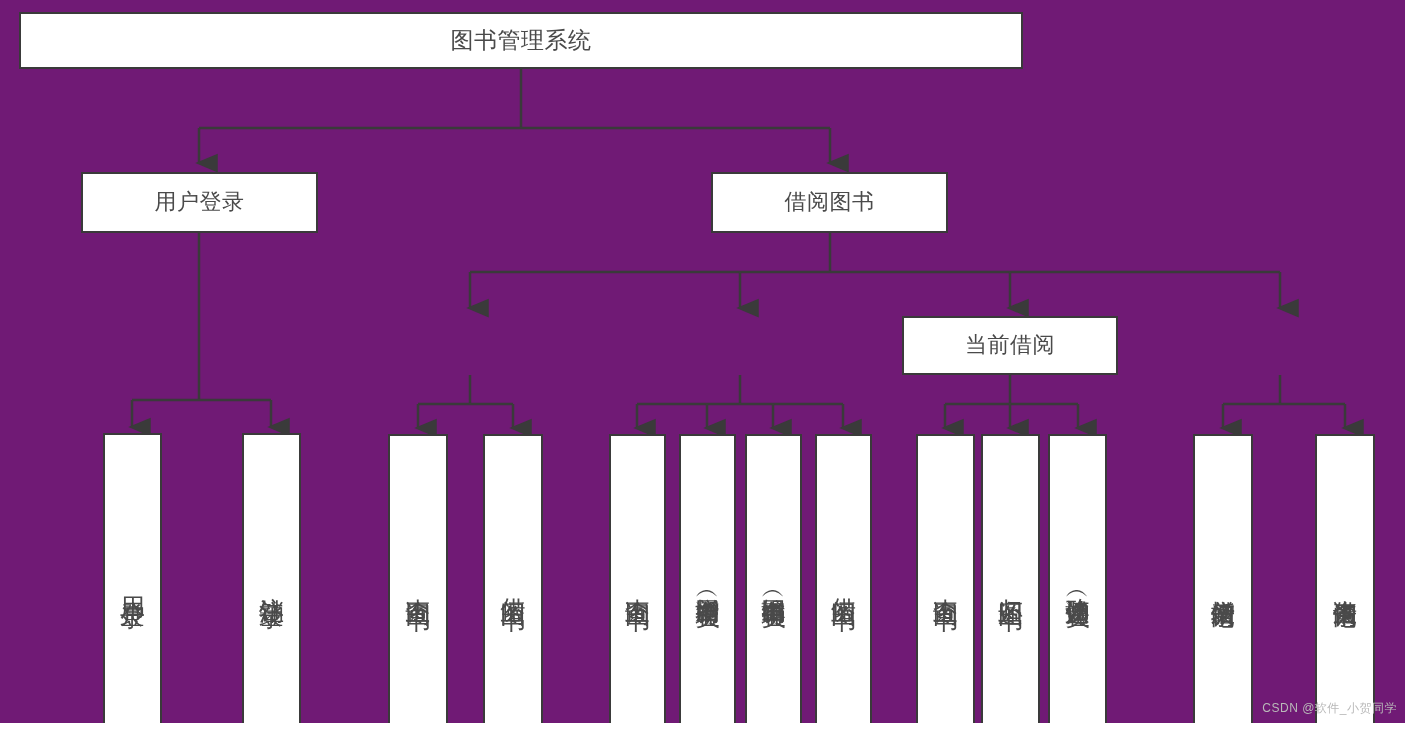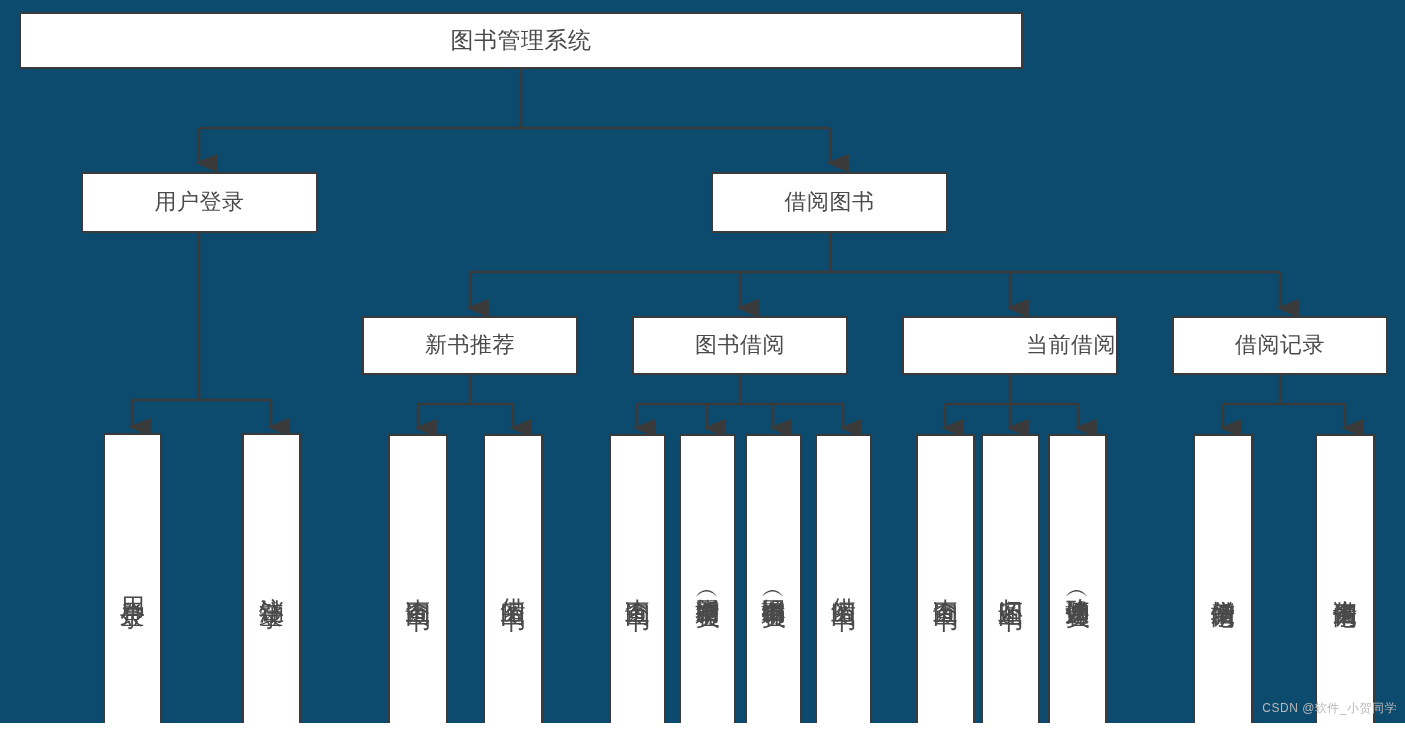--- a/index.html
+++ b/index.html
@@ -8,21 +8,21 @@
     padding: 0;
     background: #ffffff;
   }
   body {
     font-family: "Liberation Sans", "DejaVu Sans", sans-serif;
   }
   #canvas {
     position: relative;
     width: 1405px;
     height: 723px;
-    background: #0c4a6e;
+    background: #701a75;
     overflow: hidden;
   }
   #edges {
     position: absolute;
     left: 0;
     top: 0;
     width: 1405px;
     height: 747px;
     pointer-events: none;
   }
@@ -138,31 +138,22 @@
     <span class="label">图书管理系统</span>
   </div>
 
   <div class="node h" style="left:81px; top:172px; width:237px; height:61px;">
     <span class="label">用户登录</span>
   </div>
   <div class="node h" style="left:711px; top:172px; width:237px; height:61px;">
     <span class="label">借阅图书</span>
   </div>
 
-  <div class="node h" style="left:362px; top:316px; width:216px; height:59px;">
-    <span class="label">新书推荐</span>
-  </div>
-  <div class="node h" style="left:632px; top:316px; width:216px; height:59px;">
-    <span class="label">图书借阅</span>
-  </div>
-  <div class="node h" style="left:902px; top:316px; width:216px; height:59px;justify-content:flex-end;">
+  <div class="node h" style="left:902px; top:316px; width:216px; height:59px;">
     <span class="label">当前借阅</span>
-  </div>
-  <div class="node h" style="left:1172px; top:316px; width:216px; height:59px;">
-    <span class="label">借阅记录</span>
   </div>
 
   <div class="node v" style="left:103px; top:433px; width:59px; height:300px;">
     <span class="label">用户登录</span>
   </div>
   <div class="node v" style="left:242px; top:433px; width:59px; height:300px;">
     <span class="label">注销登录</span>
   </div>
 
   <div class="node v" style="left:388px; top:434px; width:60px; height:299px;">

